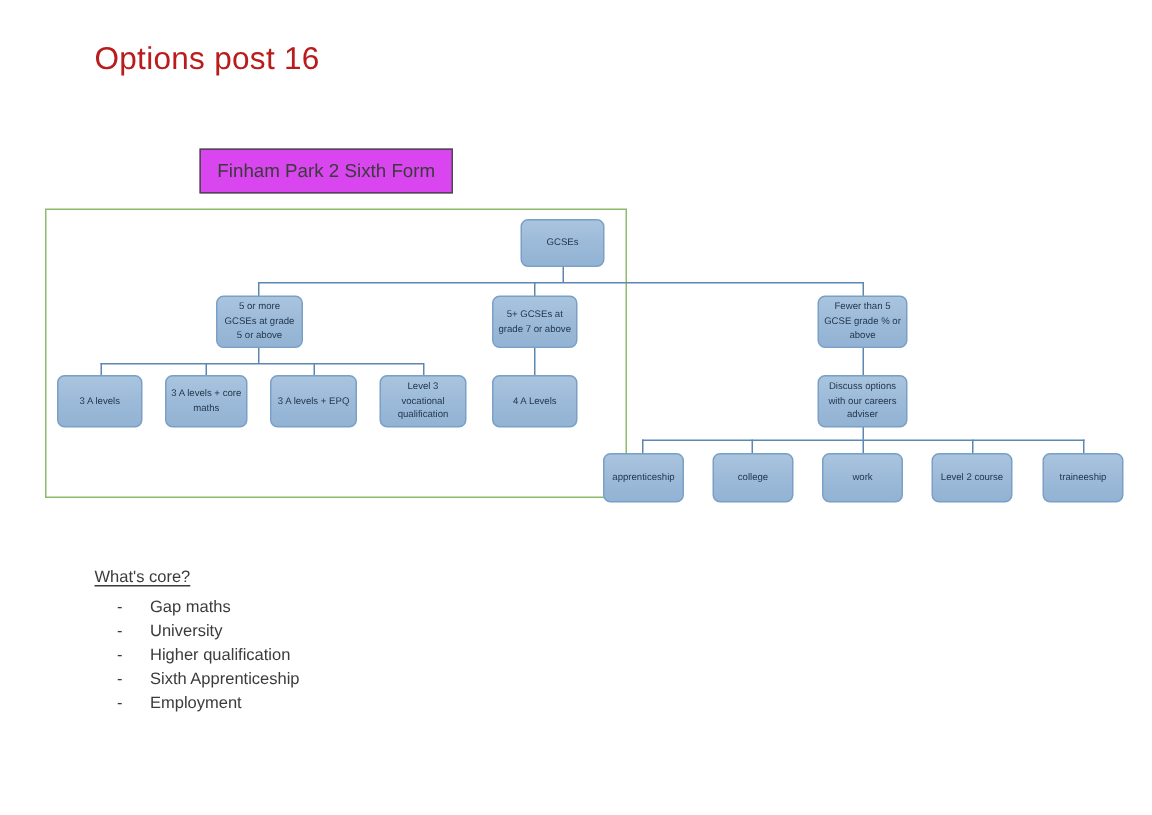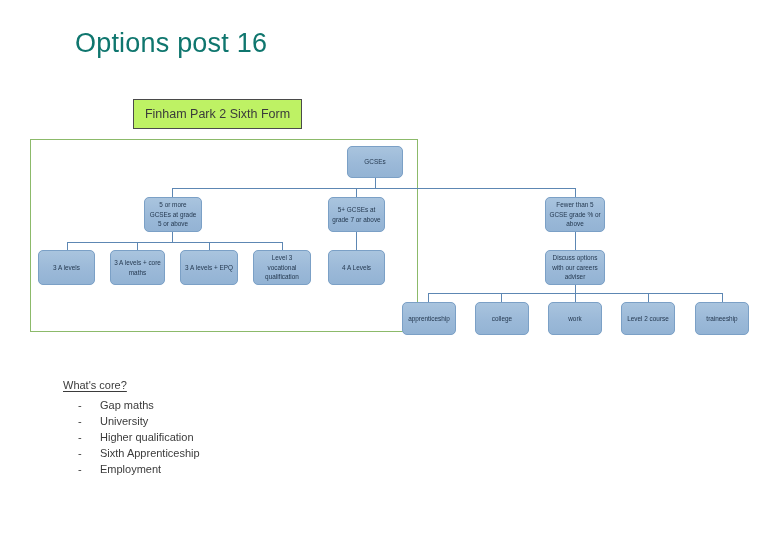--- a/index.html
+++ b/index.html
@@ -21,37 +21,36 @@
     left: 0; top: 0;
     width: 768px;
     height: 543px;
   }
 
   
   .page-title {
     position: absolute;
     left: 63px;
     top: 28px;
-    font-size: 27px;
+    font-size: 21px;
     font-weight: 400;
     letter-spacing: 0.2px;
-    color: #0f766e;
+    color: #b91c1c;
     white-space: nowrap;
-    margin-left: 12px;
   }
 
   
   .header-box {
     position: absolute;
     left: 133px;
     top: 99px;
     width: 167px;
     height: 28px;
     border: 1px solid #4a4a4a;
-    background: #bef264;
+    background: #d946ef;
     display: flex;
     align-items: center;
     justify-content: center;
     font-size: 12.5px;
     color: #3b3b3b;
     white-space: nowrap;
   }
 
   
   .green-frame {

